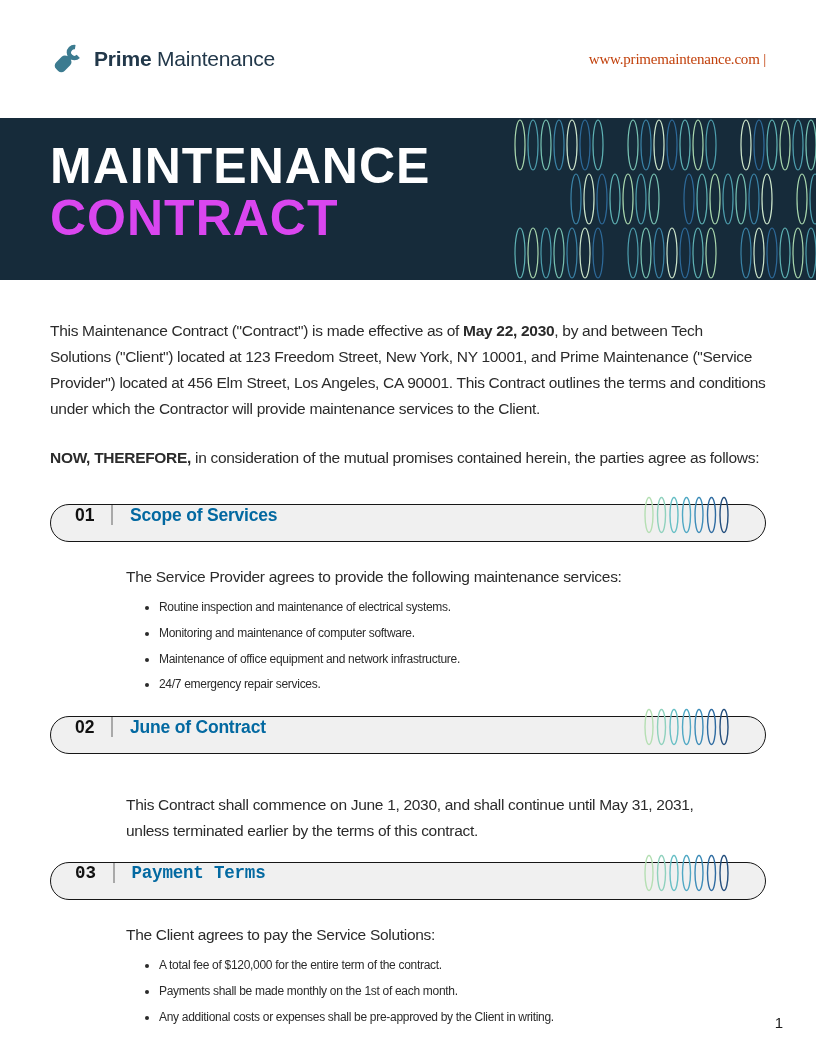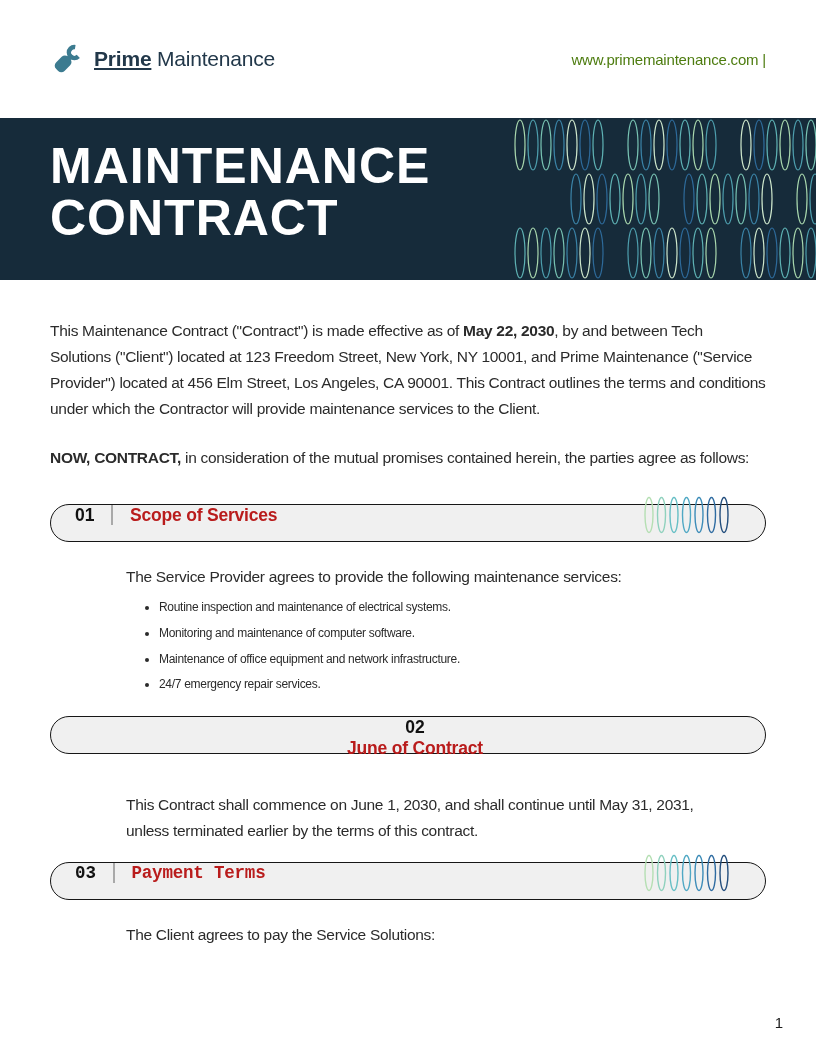--- a/index.html
+++ b/index.html
@@ -9,48 +9,48 @@
     font-family:"Liberation Sans","DejaVu Sans",sans-serif;
     color:#2e2e2e;
   }
   
   header {
     height:118px; display:flex; align-items:center; justify-content:space-between;
     padding:0 50px; box-sizing:border-box;
   }
   .logo { display:flex; align-items:center; gap:8px; }
   .logo-text { font-size:21px; color:#22384a; letter-spacing:-0.2px; }
-  .logo-text b { font-weight:700;text-decoration:underline; }
-  .site-url { font-size:15px; color:#4d7c0f; letter-spacing:-0.2px; }
+  .logo-text b { font-weight:700; }
+  .site-url { font-size:15px; color:#c2410c; letter-spacing:-0.2px;font-family:Liberation Serif, serif; }
   
   .hero { position:relative; height:162px; background:#162b3a; overflow:hidden; }
   .hero h1 {
     margin:0; padding:22px 0 0 50px; font-weight:800;
     font-size:50px; line-height:52px; letter-spacing:1px;
   }
   .hero h1 .t1 { display:block; color:#ffffff; }
-  .hero h1 .t2 { display:block; color:#ffffff; }
+  .hero h1 .t2 { display:block; color:#d946ef; }
   .hero-pattern { position:absolute; top:0; right:0; }
   
   main { padding:0 50px; }
   .bodytext { font-size:15.5px; line-height:26px; letter-spacing:-0.3px; color:#2b2b2b; }
   .intro { margin:38px 0 0 0; }
   .therefore { margin:23px 0 0 0; }
   
   .pill {
     display:flex; align-items:center; height:38px; box-sizing:border-box;
     background:#f0f0f0; border:1.5px solid #161616; border-radius:19px;
     padding:0 10px 16px 24px;
   }
   .pill.m1 { margin-top:33px; }
-  .pill.m2 { margin-top:18px;flex-direction:column; }
+  .pill.m2 { margin-top:18px; }
   .pill.m3 { margin-top:18px;font-family:Liberation Mono, monospace; }
   .pill .num   { font-weight:700; font-size:17.5px; color:#111; }
   .pill .vbar  { width:1.5px; height:20px; background:#a9a9a9; margin:0 17px; }
-  .pill .ptitle{ font-weight:700; font-size:17.5px; color:#b91c1c; letter-spacing:-0.2px; }
+  .pill .ptitle{ font-weight:700; font-size:17.5px; color:#0369a1; letter-spacing:-0.2px; }
   .pill-ellipses { margin-left:auto; margin-right:22px; }
   
   .sec-body { margin-left:76px; }
   .sec-body p { margin:22px 0 0 0; max-width:640px; }
   .sec-body p.narrow { max-width:590px;margin-top:38px; }
   .sec-body ul { margin:5px 0 0 0; padding-left:33px; }
   .sec-body li { line-height:25.8px; font-size:12px; letter-spacing:-0.3px; color:#2b2b2b; }
   .pagenum { position:absolute; right:33px; top:1014px; font-size:15px; color:#1a1a1a; }
 </style>
 </head>
@@ -140,21 +140,21 @@
         <ellipse cx="275" cy="135" rx="5" ry="25" fill="none" stroke="#5fb3b5" stroke-width="1.2"></ellipse>
         <ellipse cx="288" cy="135" rx="5" ry="25" fill="none" stroke="#a9d8ae" stroke-width="1.2"></ellipse>
         <ellipse cx="301" cy="135" rx="5" ry="25" fill="none" stroke="#4e9fae" stroke-width="1.2"></ellipse>
         <ellipse cx="314" cy="135" rx="5" ry="25" fill="none" stroke="#79c4b4" stroke-width="1.2"></ellipse>
       </svg>
   </div>
 
   <main>
     <p class="bodytext intro"><span>This Maintenance Contract ("Contract") is made effective as of </span><b>May 22, 2030</b><span>, by and between Tech Solutions ("Client") located at 123 Freedom Street, New York, NY 10001, and Prime Maintenance ("Service Provider") located at 456 Elm Street, Los Angeles, CA 90001. This Contract outlines the terms and conditions under which the Contractor will provide maintenance services to the Client.</span></p>
 
-    <p class="bodytext therefore"><b>NOW, CONTRACT,</b><span> in consideration of the mutual promises contained herein, the parties agree as follows:</span></p>
+    <p class="bodytext therefore"><b>NOW, THEREFORE,</b><span> in consideration of the mutual promises contained herein, the parties agree as follows:</span></p>
 
     <div class="pill m1">
       <span class="num">01</span>
       <span class="vbar"></span>
       <span class="ptitle">Scope of Services</span>
       <svg class="pill-ellipses" width="92" height="40" viewBox="0 0 92 40">
           <ellipse cx="8" cy="20" rx="4" ry="17.5" fill="none" stroke="#b5dfb3" stroke-width="1.4"></ellipse>
           <ellipse cx="20.5" cy="20" rx="4" ry="17.5" fill="none" stroke="#8fd1bd" stroke-width="1.4"></ellipse>
           <ellipse cx="33" cy="20" rx="4" ry="17.5" fill="none" stroke="#67bfc5" stroke-width="1.4"></ellipse>
           <ellipse cx="45.5" cy="20" rx="4" ry="17.5" fill="none" stroke="#4fa8c4" stroke-width="1.4"></ellipse>
@@ -200,17 +200,22 @@
           <ellipse cx="20.5" cy="20" rx="4" ry="17.5" fill="none" stroke="#8fd1bd" stroke-width="1.4"></ellipse>
           <ellipse cx="33" cy="20" rx="4" ry="17.5" fill="none" stroke="#67bfc5" stroke-width="1.4"></ellipse>
           <ellipse cx="45.5" cy="20" rx="4" ry="17.5" fill="none" stroke="#4fa8c4" stroke-width="1.4"></ellipse>
           <ellipse cx="58" cy="20" rx="4" ry="17.5" fill="none" stroke="#3d8cb8" stroke-width="1.4"></ellipse>
           <ellipse cx="70.5" cy="20" rx="4" ry="17.5" fill="none" stroke="#2e6ba1" stroke-width="1.4"></ellipse>
           <ellipse cx="83" cy="20" rx="4" ry="17.5" fill="none" stroke="#234e7d" stroke-width="1.4"></ellipse>
         </svg>
     </div>
     <div class="sec-body">
       <p class="bodytext">The Client agrees to pay the Service Solutions:</p>
+      <ul>
+          <li>A total fee of $120,000 for the entire term of the contract.</li>
+          <li>Payments shall be made monthly on the 1st of each month.</li>
+          <li>Any additional costs or expenses shall be pre-approved by the Client in writing.</li>
+        </ul>
     </div>
   </main>
 
   <div class="pagenum">1</div>
 </div>
 
 </body></html>

